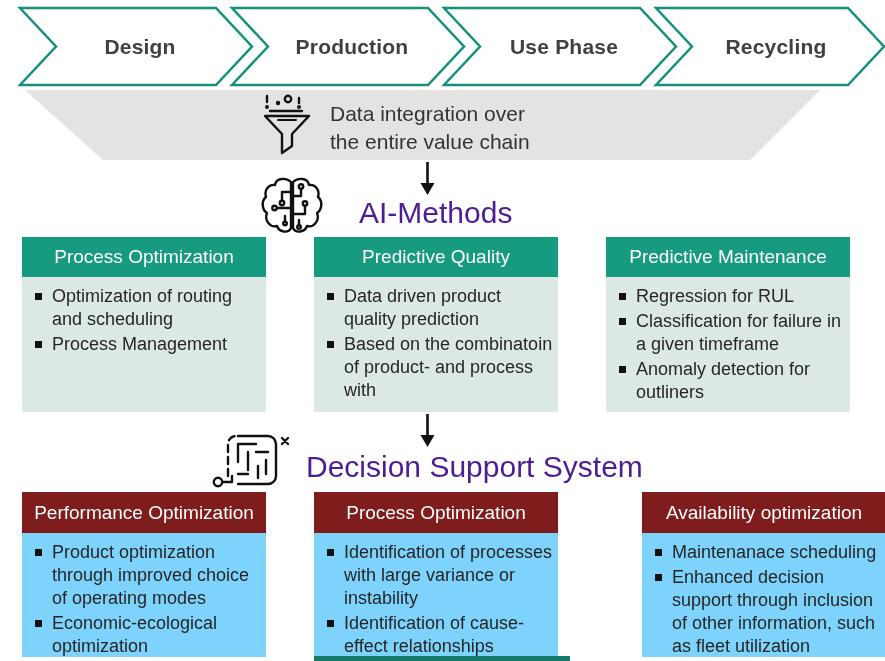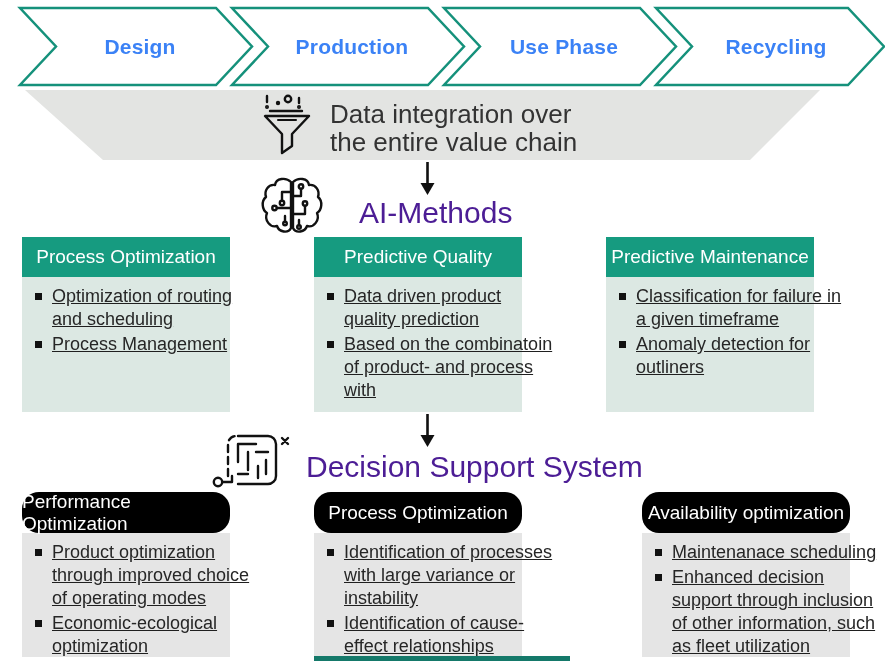--- a/index.html
+++ b/index.html
@@ -6,47 +6,47 @@
   #stage{
     position:relative;width:885px;height:661px;overflow:hidden;background:#fff;
     font-family:"Liberation Sans","DejaVu Sans",sans-serif;color:#1f1f1f;
   }
   
   .chevron-svg{position:absolute;left:0;top:0;}
   .chevron-svg polygon{fill:#ffffff;stroke:#15917b;stroke-width:2.5;}
   .chev-label{
     position:absolute;top:8px;height:77px;width:200px;
     display:flex;align-items:center;justify-content:center;
-    font-size:21px;font-weight:bold;color:#3b82f6;letter-spacing:.2px;
+    font-size:21px;font-weight:bold;color:#404040;letter-spacing:.2px;
   }
   
   .funnel-band{
     position:absolute;left:0;top:90px;width:885px;height:70px;background:#e3e4e2;
     -webkit-clip-path:polygon(25px 0,820px 0,750px 100%,103px 100%);
     clip-path:polygon(25px 0,820px 0,750px 100%,103px 100%);
   }
   .funnel-icon{position:absolute;left:258px;top:94px;}
-  .funnel-caption{position:absolute;left:330px;top:100px;font-size:26px;line-height:28px;color:#333;}
+  .funnel-caption{position:absolute;left:330px;top:100px;font-size:21px;line-height:28px;color:#333;}
   
   .down-arrow{position:absolute;}
   .section-label{position:absolute;font-size:30px;color:#4c1d95;}
   .brain-icon{position:absolute;left:261px;top:176px;}
   .dss-icon{position:absolute;left:212px;top:430px;}
   .icon-stroke{stroke:#111;fill:none;stroke-width:2.4;stroke-linecap:round;stroke-linejoin:round;}
   
-  .box{position:absolute;width:208px;}
+  .box{position:absolute;width:244px;}
   .box .hdr{
     height:40px;display:flex;align-items:center;justify-content:center;
     color:#ffffff;font-size:19px;
   }
   .row-ai .hdr{background:#169b80;}
-  .row-dss .hdr{background:#000000;height:41px;border-radius:17px;}
-  .box .body{padding:8px 4px 0 12px;text-decoration:underline;}
+  .row-dss .hdr{background:#7f1d1d;height:41px;}
+  .box .body{padding:8px 4px 0 12px;}
   .row-ai .body{background:#dce8e3;height:127px;}
-  .row-dss .body{background:#e5e5e5;height:116px;}
+  .row-dss .body{background:#7dd3fc;height:116px;}
   .box ul{list-style:none;margin:0;padding:0;width:230px;}
   .box li{
     position:relative;padding-left:18px;font-size:18px;line-height:23px;
     margin-bottom:2px;color:#262626;
   }
   .box li::before{
     content:"";position:absolute;left:1px;top:8px;width:7px;height:7px;background:#111;
   }
   .crop-bar{position:absolute;left:314px;top:656px;width:256px;height:5px;background:#15796a;}
 </style>
@@ -125,20 +125,21 @@
       <ul>
         <li>Data driven product quality prediction</li>
         <li>Based on the combinatoin of product- and process with</li>
       </ul>
     </div>
   </div>
   <div class="box row-ai" style="left:606px;top:237px">
     <div class="hdr">Predictive Maintenance</div>
     <div class="body">
       <ul>
+        <li>Regression for RUL</li>
         <li>Classification for failure in a given timeframe</li>
         <li>Anomaly detection for outliners</li>
       </ul>
     </div>
   </div>
 
   <svg class="down-arrow" style="left:420px;top:414px" width="15" height="33" viewBox="0 0 15 33" aria-hidden="true">
     <rect x="6.2" y="0" width="2.6" height="22" fill="#111"></rect>
     <polygon points="0.5,21 14.5,21 7.5,33" fill="#111"></polygon>
   </svg>

